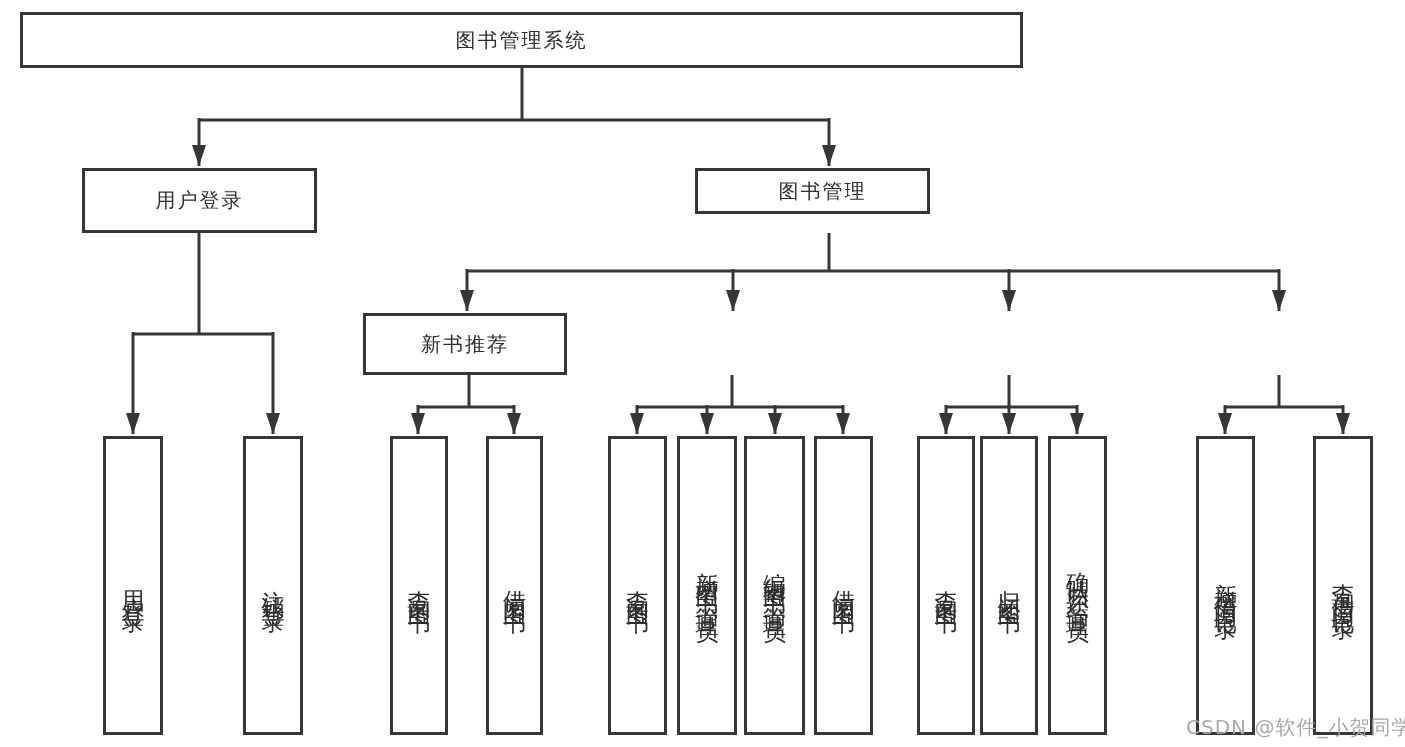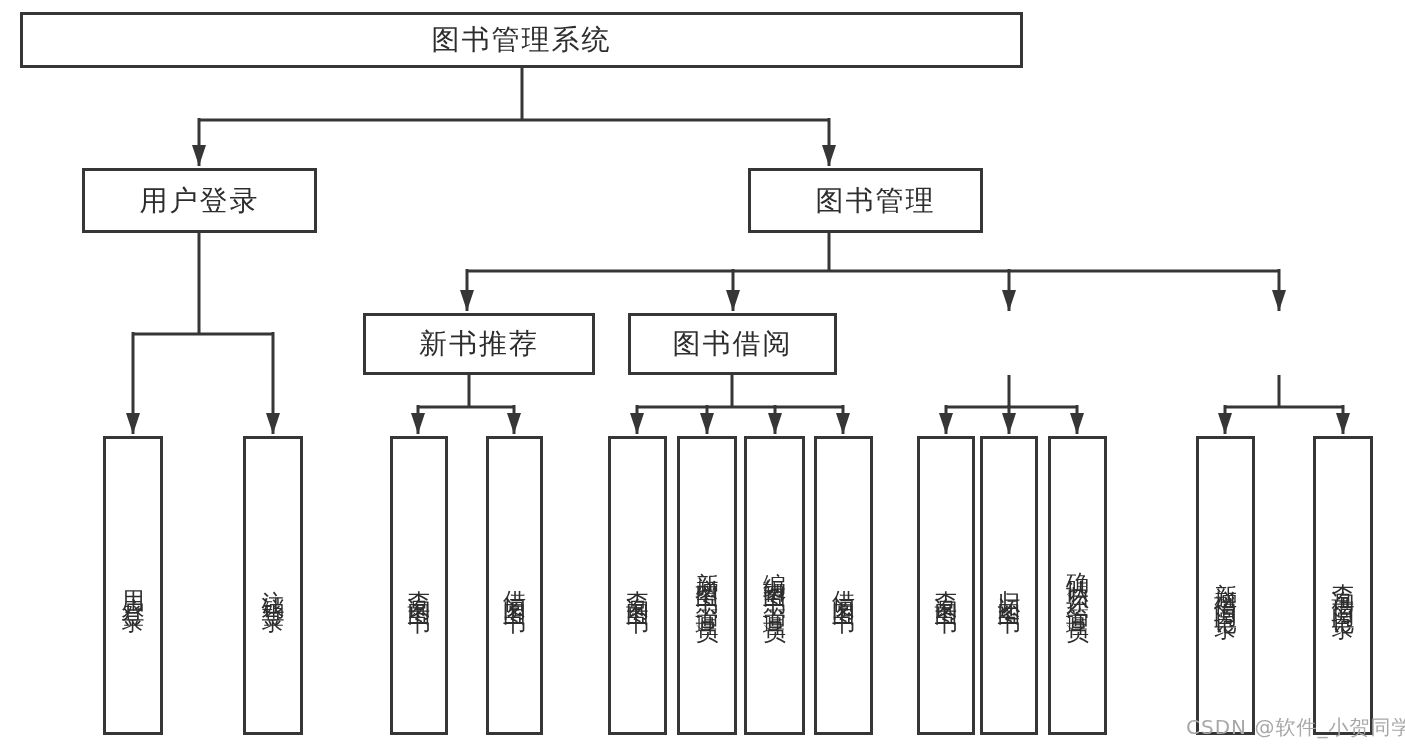--- a/index.html
+++ b/index.html
@@ -23,37 +23,37 @@
     background: #ffffff;
     border: 3px solid #363636;
     box-sizing: border-box;
     display: flex;
     align-items: center;
     justify-content: center;
     color: #2d2d2d;
     z-index: 2;
   }
   .hlabel {
-    font-size: 28px;
+    font-size: 20px;
     letter-spacing: 2px;
     white-space: nowrap;
   }
   .vlabel {
     writing-mode: vertical-rl;
     text-orientation: mixed;
     font-size: 23px;
     letter-spacing: 7px;
     line-height: 1;
     white-space: nowrap;
   }
   .root-box   { left: 20px;   top: 12px;  width: 1003px; height: 56px; }
   .lvl2-a     { left: 82px;   top: 168px; width: 235px;  height: 65px; }
-  .lvl2-b     { left: 748px;  top: 168px; width: 235px;  height: 65px; padding-left: 20px; }
+  .lvl2-b     { left: 695px;  top: 168px; width: 235px;  height: 46px; padding-left: 20px; }
   .lvl3      { top: 313px; height: 62px; }
-  .lvl3-a     { left: 363px;  width: 232px; }
+  .lvl3-a     { left: 363px;  width: 204px; }
   .lvl3-b     { left: 628px;  width: 209px; }
   .lvl3-c     { left: 902px;  width: 215px; }
   .lvl3-d     { left: 1172px; width: 215px; }
   .leaf { top: 436px; height: 299px; }
   .leaf-1  { left: 103px;  width: 60px; }
   .leaf-2  { left: 243px;  width: 60px; }
   .leaf-3  { left: 390px;  width: 58px; }
   .leaf-4  { left: 486px;  width: 57px; }
   .leaf-5  { left: 608px;  width: 59px; }
   .leaf-6  { left: 677px;  width: 60px; }
@@ -130,23 +130,20 @@
   <div class="box lvl2-a">
     <span class="hlabel">用户登录</span>
   </div>
   <div class="box lvl2-b">
     <span class="hlabel">图书管理</span>
   </div>
 
   <div class="box lvl3 lvl3-a">
     <span class="hlabel">新书推荐</span>
   </div>
-  <div class="box lvl3 lvl3-b">
-    <span class="hlabel">图书借阅</span>
-  </div>
 
   <div class="box leaf leaf-1">
     <span class="vlabel">用户登录</span>
   </div>
   <div class="box leaf leaf-2">
     <span class="vlabel">注销登录</span>
   </div>
   <div class="box leaf leaf-3">
     <span class="vlabel">查询图书</span>
   </div>

